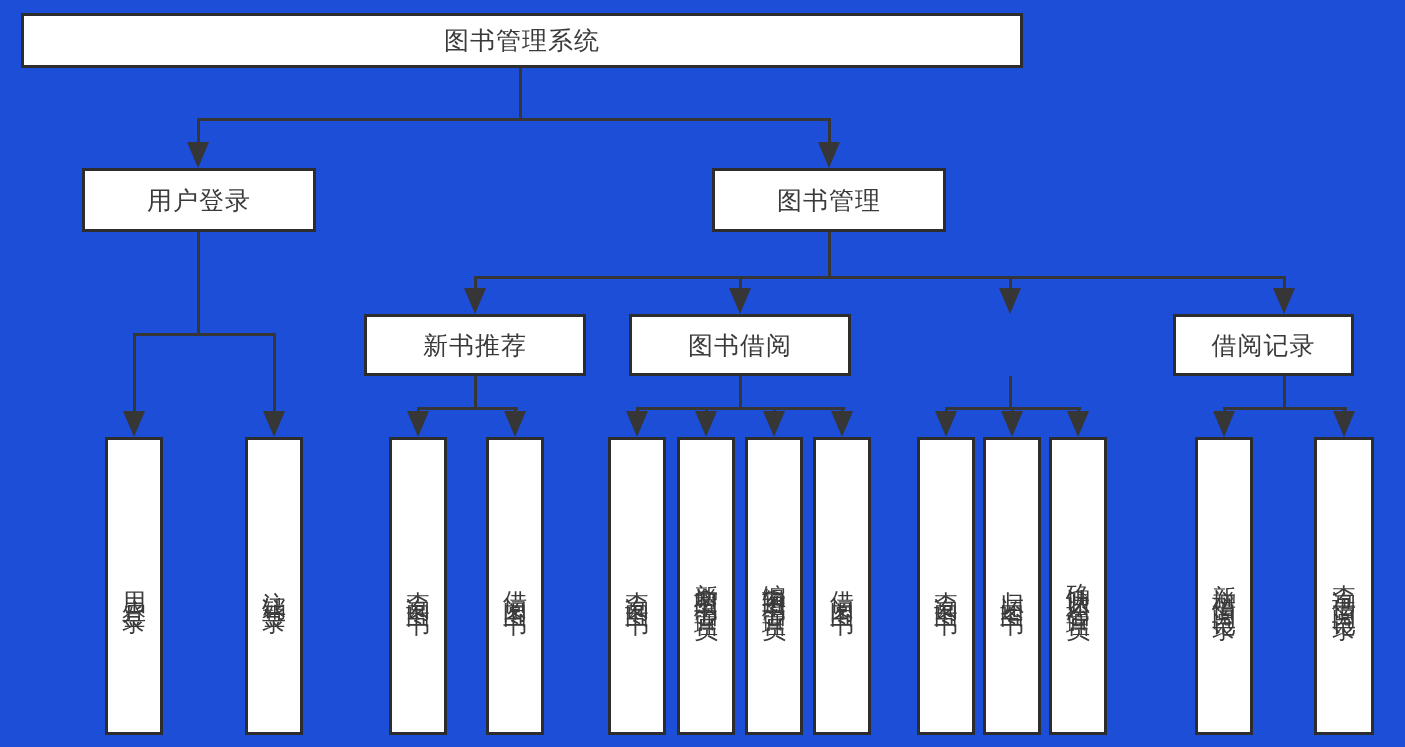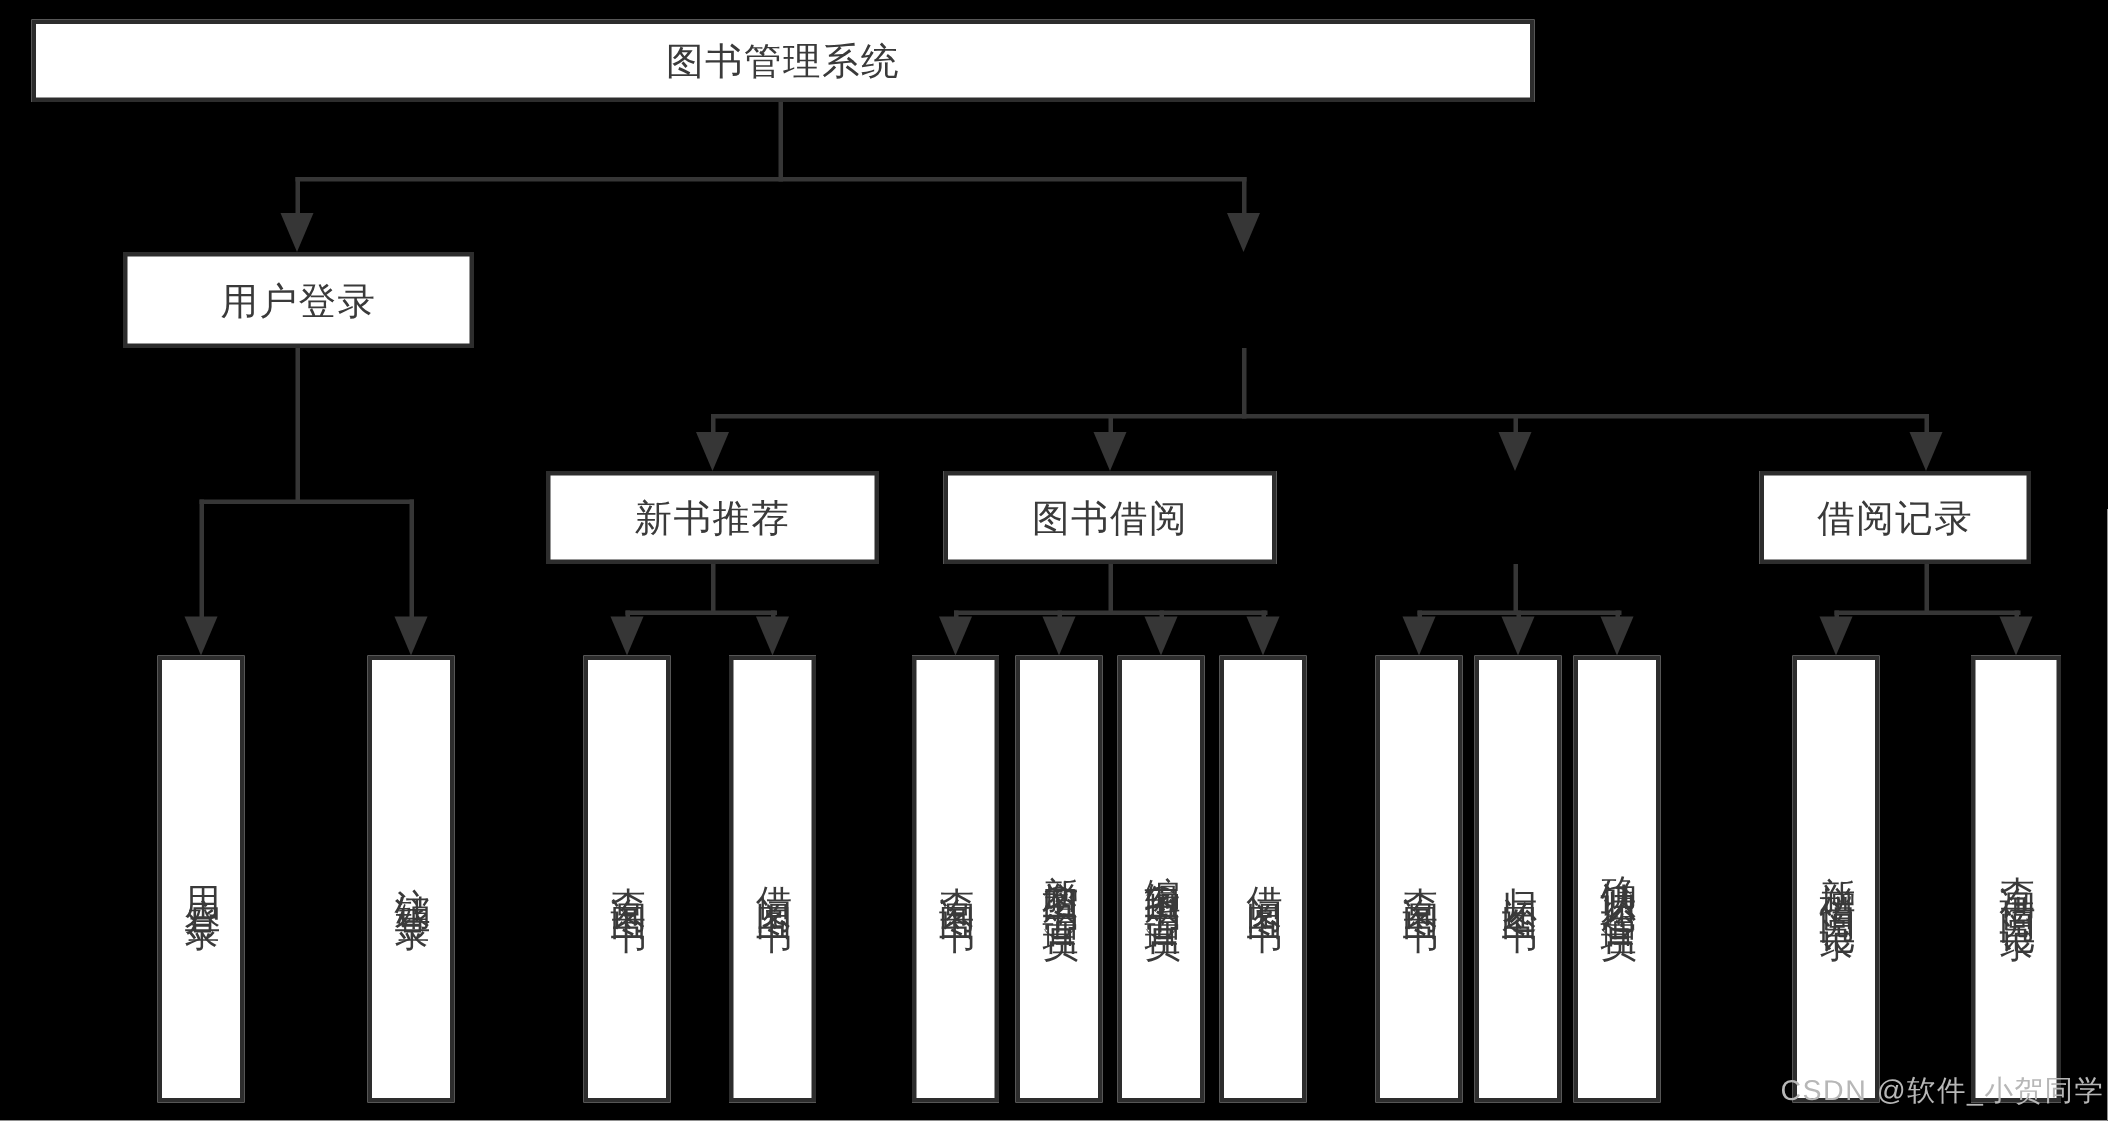--- a/index.html
+++ b/index.html
@@ -1,17 +1,17 @@
 <!DOCTYPE html>
 <html><head>
 <meta charset="utf-8">
 <style>
   html,body{margin:0;padding:0;background:#ffffff;}
   #canvas{
-    position:relative;width:1405px;height:747px;background:#000000;overflow:hidden;
+    position:relative;width:1405px;height:747px;background:#1d4ed8;overflow:hidden;
     font-family:"Liberation Sans","DejaVu Sans",sans-serif;
   }
   .box{
     position:absolute;box-sizing:border-box;border:3px solid #2d2d2d;background:#ffffff;
     display:flex;align-items:center;justify-content:center;
   }
   .hlabel{font-size:25px;color:#3a3a3a;letter-spacing:1px;white-space:nowrap;}
   .vlabel{
     writing-mode:vertical-rl;text-orientation:mixed;
     font-size:24px;letter-spacing:7px;line-height:1;color:#3a3a3a;white-space:nowrap;
@@ -33,20 +33,23 @@
 <body>
 
 <div id="canvas">
 
   <div class="box" style="left:21px;top:13px;width:1002px;height:55px;">
     <span class="hlabel">图书管理系统</span>
   </div>
 
   <div class="box" style="left:82px;top:168px;width:234px;height:64px;">
     <span class="hlabel">用户登录</span>
+  </div>
+  <div class="box" style="left:712px;top:168px;width:234px;height:64px;">
+    <span class="hlabel">图书管理</span>
   </div>
 
   <div class="box" style="left:364px;top:314px;width:222px;height:62px;text-align:right;">
     <span class="hlabel">新书推荐</span>
   </div>
   <div class="box" style="left:629px;top:314px;width:222px;height:62px;">
     <span class="hlabel">图书借阅</span>
   </div>
   <div class="box" style="left:1173px;top:314px;width:181px;height:62px;">
     <span class="hlabel">借阅记录</span>
@@ -151,15 +154,14 @@
     <div class="arrow" style="left:1067px;top:411px;"></div>
 
     <div class="line vline" style="left:1283px;top:376px;height:33px;"></div>
     <div class="line hline" style="left:1223px;top:407px;width:124px;"></div>
     <div class="line vline" style="left:1223px;top:407px;height:9px;"></div>
     <div class="arrow" style="left:1213px;top:411px;"></div>
     <div class="line vline" style="left:1343px;top:407px;height:9px;"></div>
     <div class="arrow" style="left:1333px;top:411px;"></div>
   </div>
 
-  <div class="watermark">CSDN @软件_小贺同学</div>
 
 </div>
 
 </body></html>

